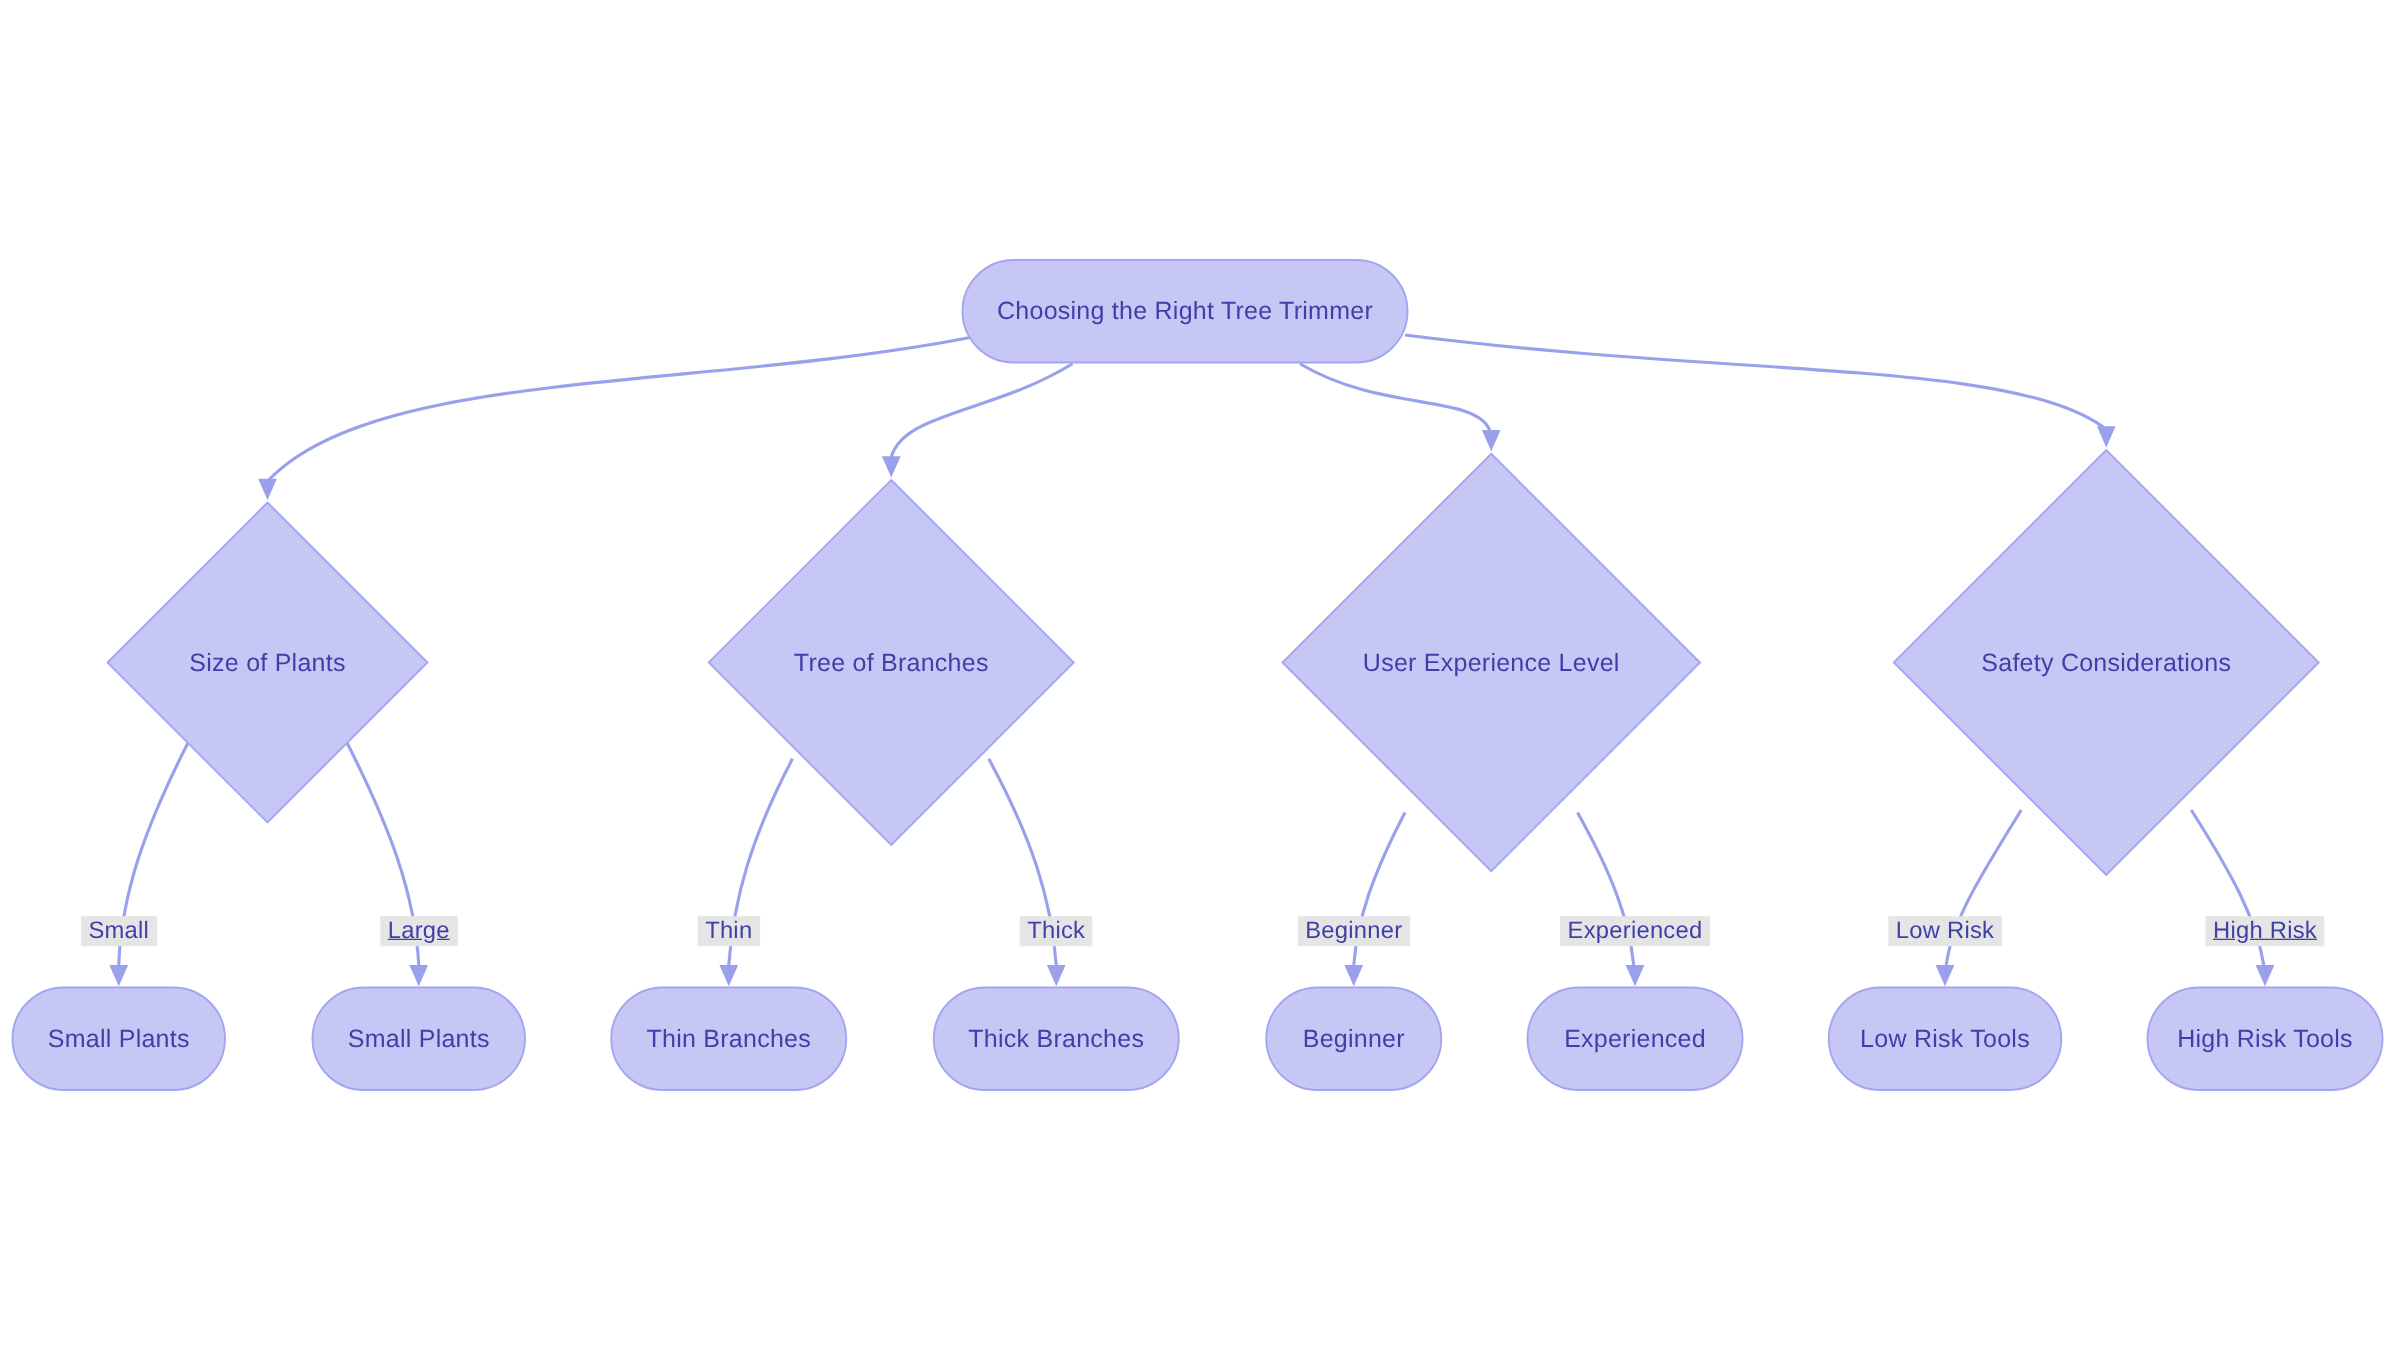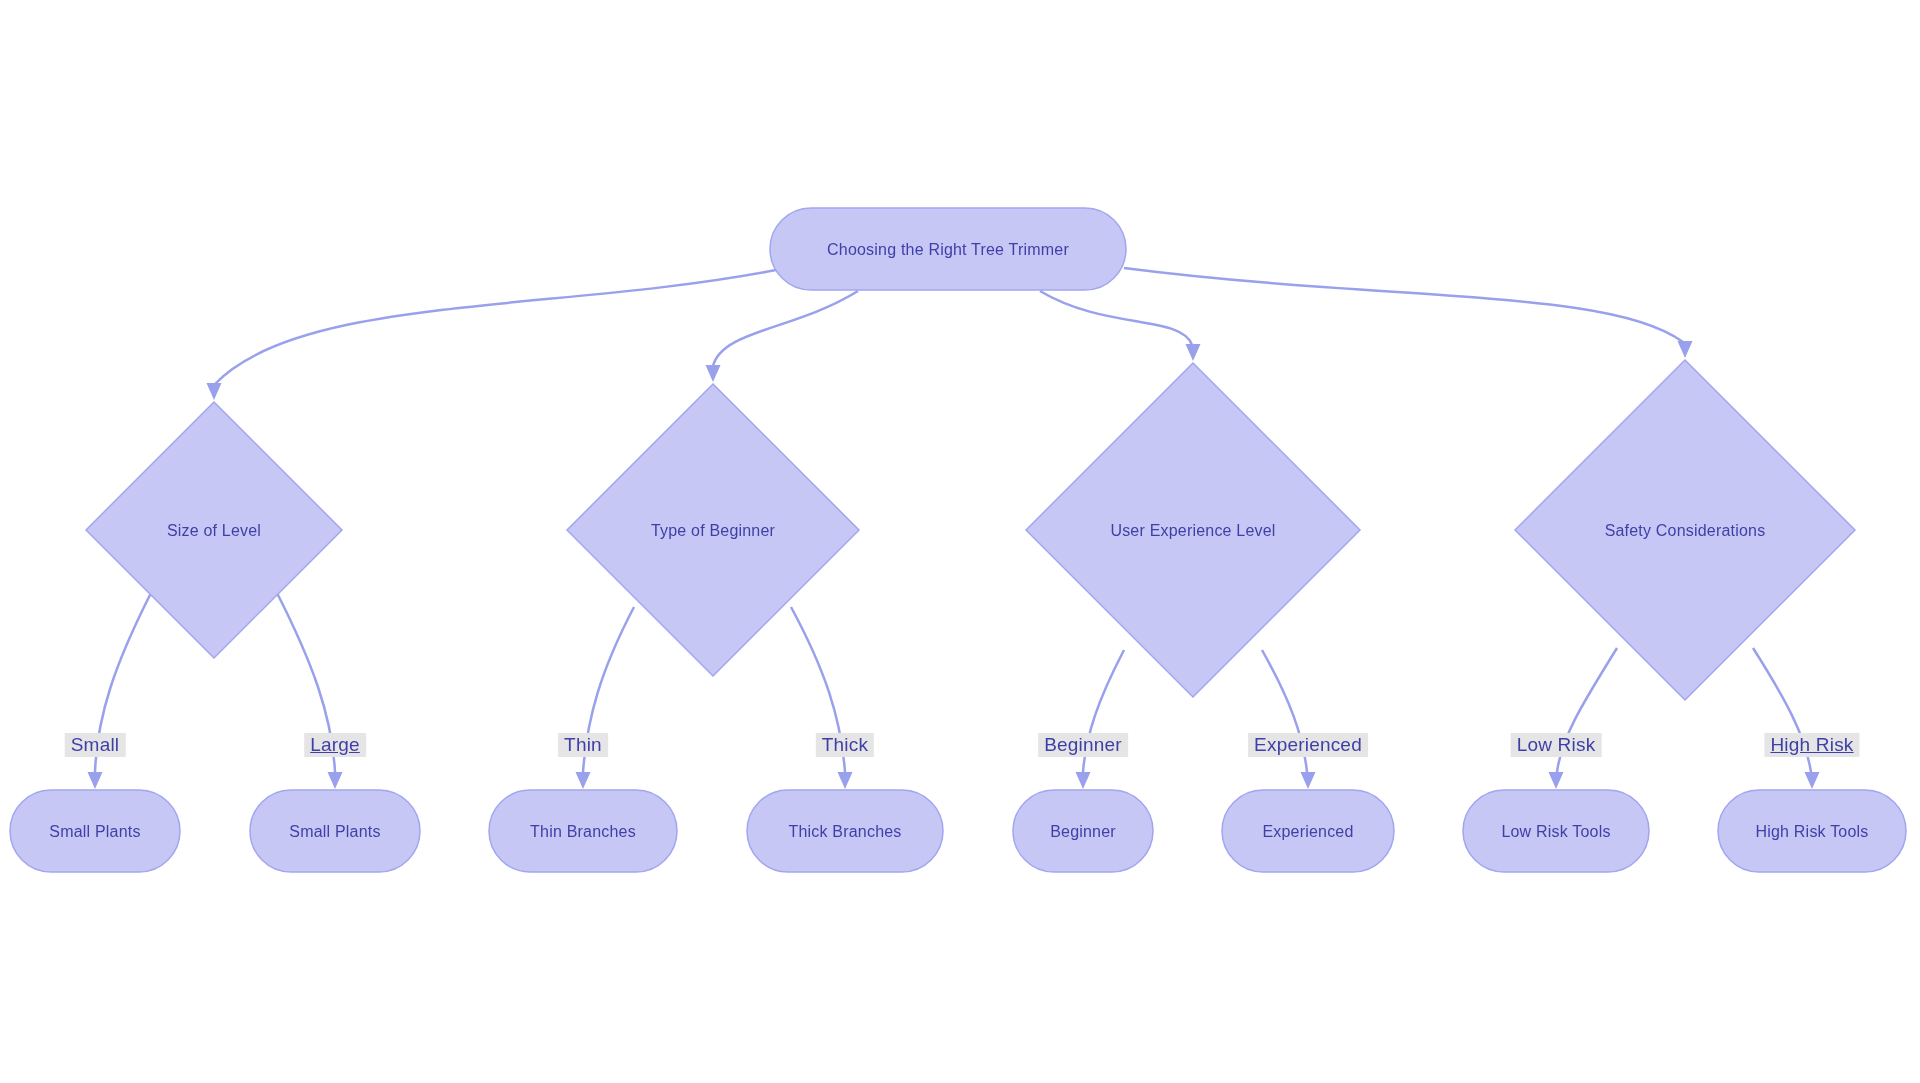--- a/index.html
+++ b/index.html
@@ -17,21 +17,21 @@
   }
   #diagram-svg {
     position: absolute;
     left: 0;
     top: 0;
   }
   .node-label {
     position: absolute;
     transform: translate(-50%, -50%);
     color: #3f3fa8;
-    font-size: 16px;
+    font-size: 20px;
     white-space: nowrap;
     text-align: center;
     letter-spacing: 0.2px;
   }
   .edge-label {
     position: absolute;
     transform: translate(-50%, -50%);
     color: #3f3fa8;
     font-size: 19px;
     white-space: nowrap;
@@ -97,22 +97,22 @@
       <rect class="shape-fill" x="747" y="790" width="196" height="82" rx="41" ry="41"></rect>
       <rect class="shape-fill" x="1013" y="790" width="140" height="82" rx="41" ry="41"></rect>
       <rect class="shape-fill" x="1222" y="790" width="172" height="82" rx="41" ry="41"></rect>
       <rect class="shape-fill" x="1463" y="790" width="186" height="82" rx="41" ry="41"></rect>
       <rect class="shape-fill" x="1718" y="790" width="188" height="82" rx="41" ry="41"></rect>
     </g>
   </svg>
 
   <div class="node-label" style="left:948px; top:250px;">Choosing the Right Tree Trimmer</div>
 
-  <div class="node-label" style="left:214px; top:531px;">Size of Level</div>
-  <div class="node-label" style="left:713px; top:531px;">Type of Beginner</div>
+  <div class="node-label" style="left:214px; top:531px;">Size of Plants</div>
+  <div class="node-label" style="left:713px; top:531px;">Tree of Branches</div>
   <div class="node-label" style="left:1193px; top:531px;">User Experience Level</div>
   <div class="node-label" style="left:1685px; top:531px;">Safety Considerations</div>
 
   <div class="edge-label" style="left:95px; top:745px;">Small</div>
   <div class="edge-label" style="left:335px; top:745px;text-decoration:underline;">Large</div>
   <div class="edge-label" style="left:583px; top:745px;">Thin</div>
   <div class="edge-label" style="left:845px; top:745px;">Thick</div>
   <div class="edge-label" style="left:1083px; top:745px;">Beginner</div>
   <div class="edge-label" style="left:1308px; top:745px;">Experienced</div>
   <div class="edge-label" style="left:1556px; top:745px;">Low Risk</div>

